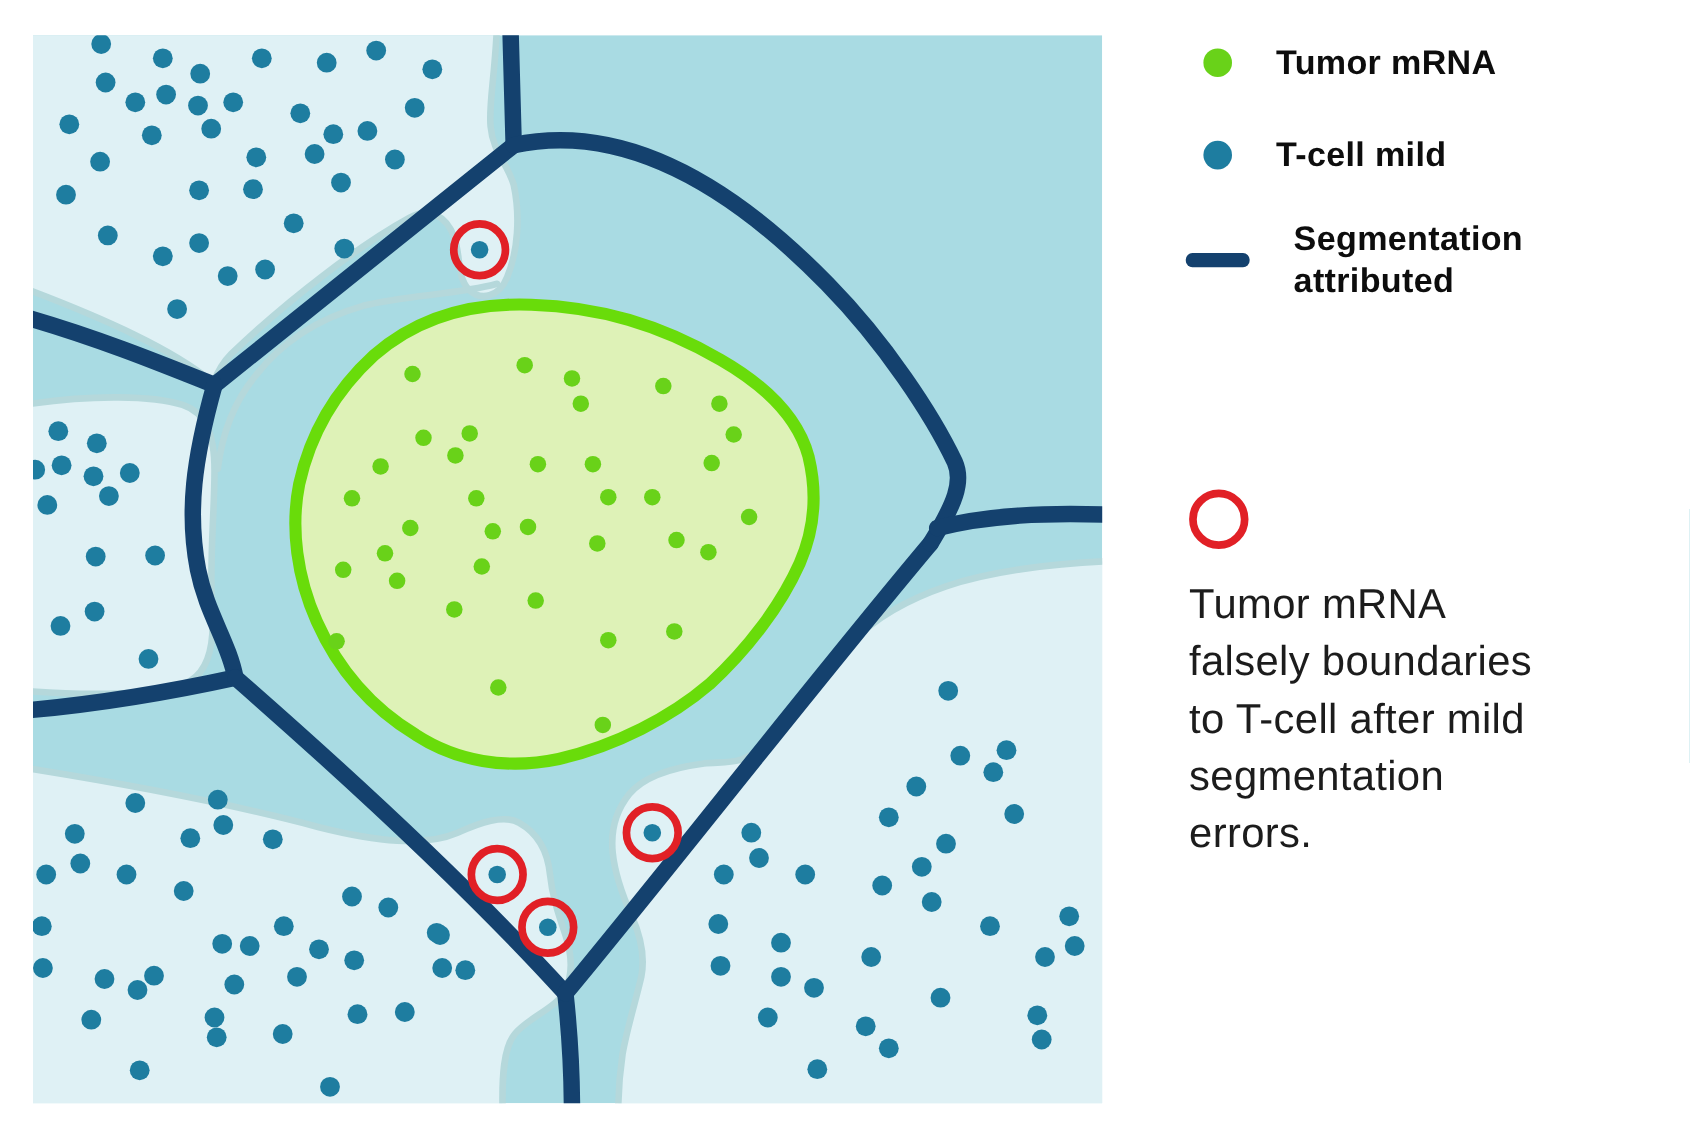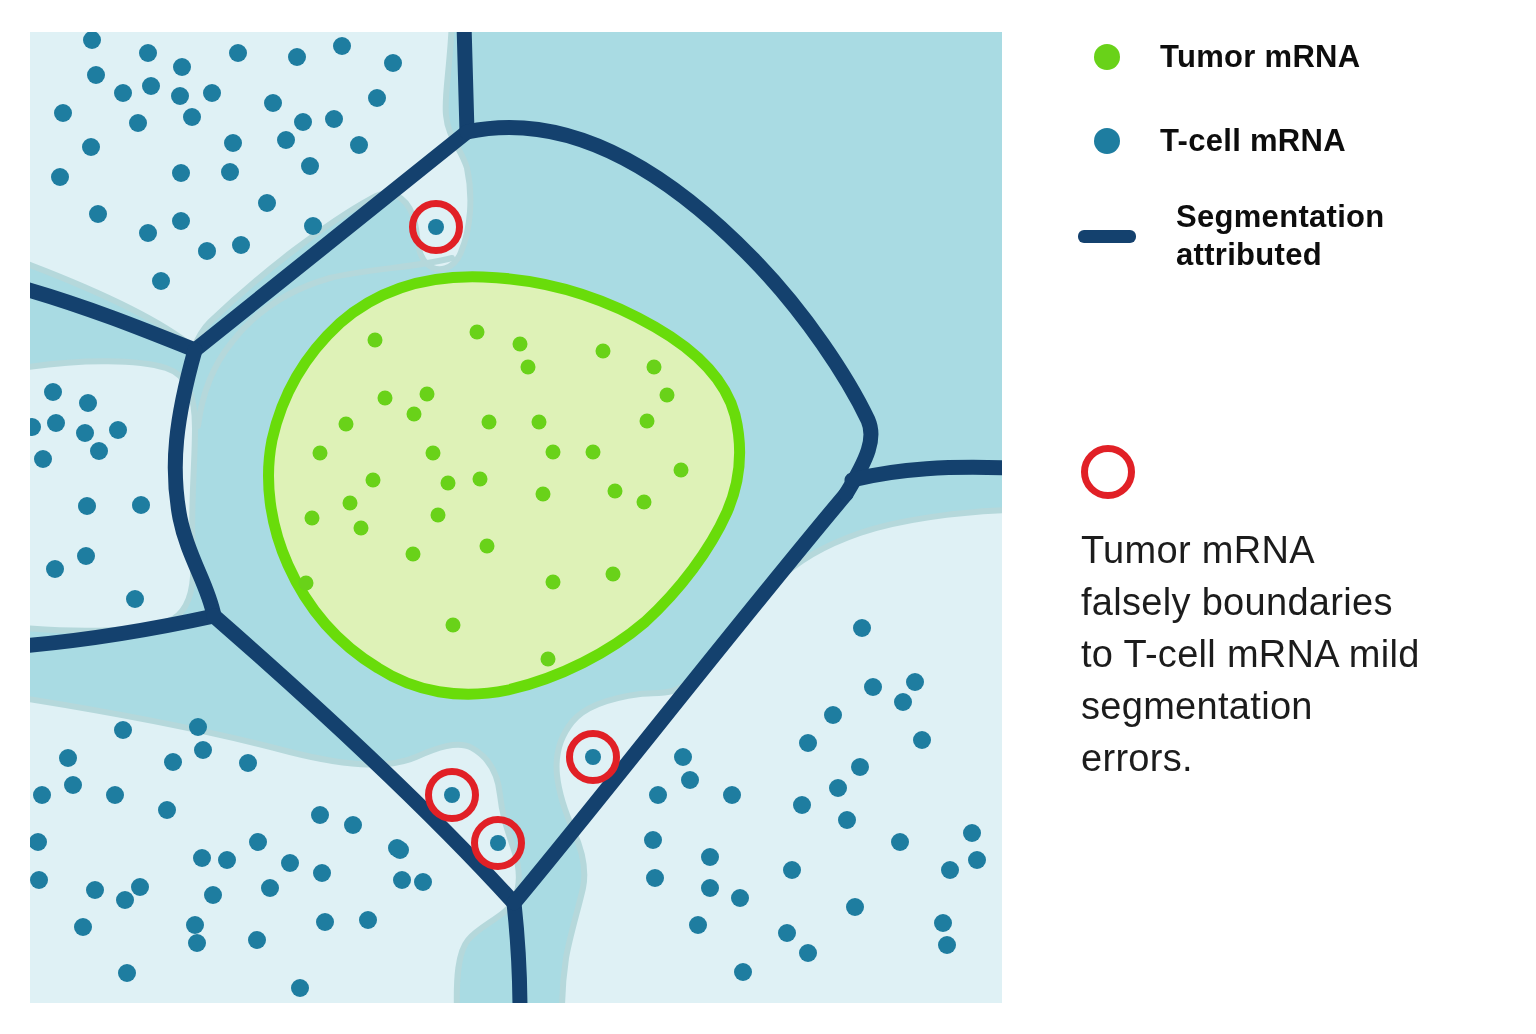--- a/index.html
+++ b/index.html
@@ -221,34 +221,34 @@
       </g>
     </svg>
 
   <div class="legend-row row-1">
     <span class="swatch-dot" style="background: rgb(105, 210, 25);"></span>
     <span class="legend-label">Tumor mRNA</span>
   </div>
 
   <div class="legend-row row-2">
     <span class="swatch-dot" style="background: rgb(30, 125, 160);"></span>
-    <span class="legend-label">T-cell mRNA</span>
+    <span class="legend-label">T-cell mild</span>
   </div>
 
   <div class="legend-row row-3">
     <span class="swatch-line" style="background: rgb(20, 65, 110);"></span>
     <span class="legend-label">
       <span>Segmentation</span><br>
       <span>attributed</span>
     </span>
   </div>
 
   <div class="error-ring" style="border-color: rgb(225, 32, 38);"></div>
 
   <div class="annotation">
     <div>Tumor mRNA</div>
     <div>falsely boundaries</div>
-    <div>to T-cell mRNA mild</div>
+    <div>to T-cell after mild</div>
     <div>segmentation</div>
     <div>errors.</div>
   </div>
 
 </div>
 
 </body></html>

